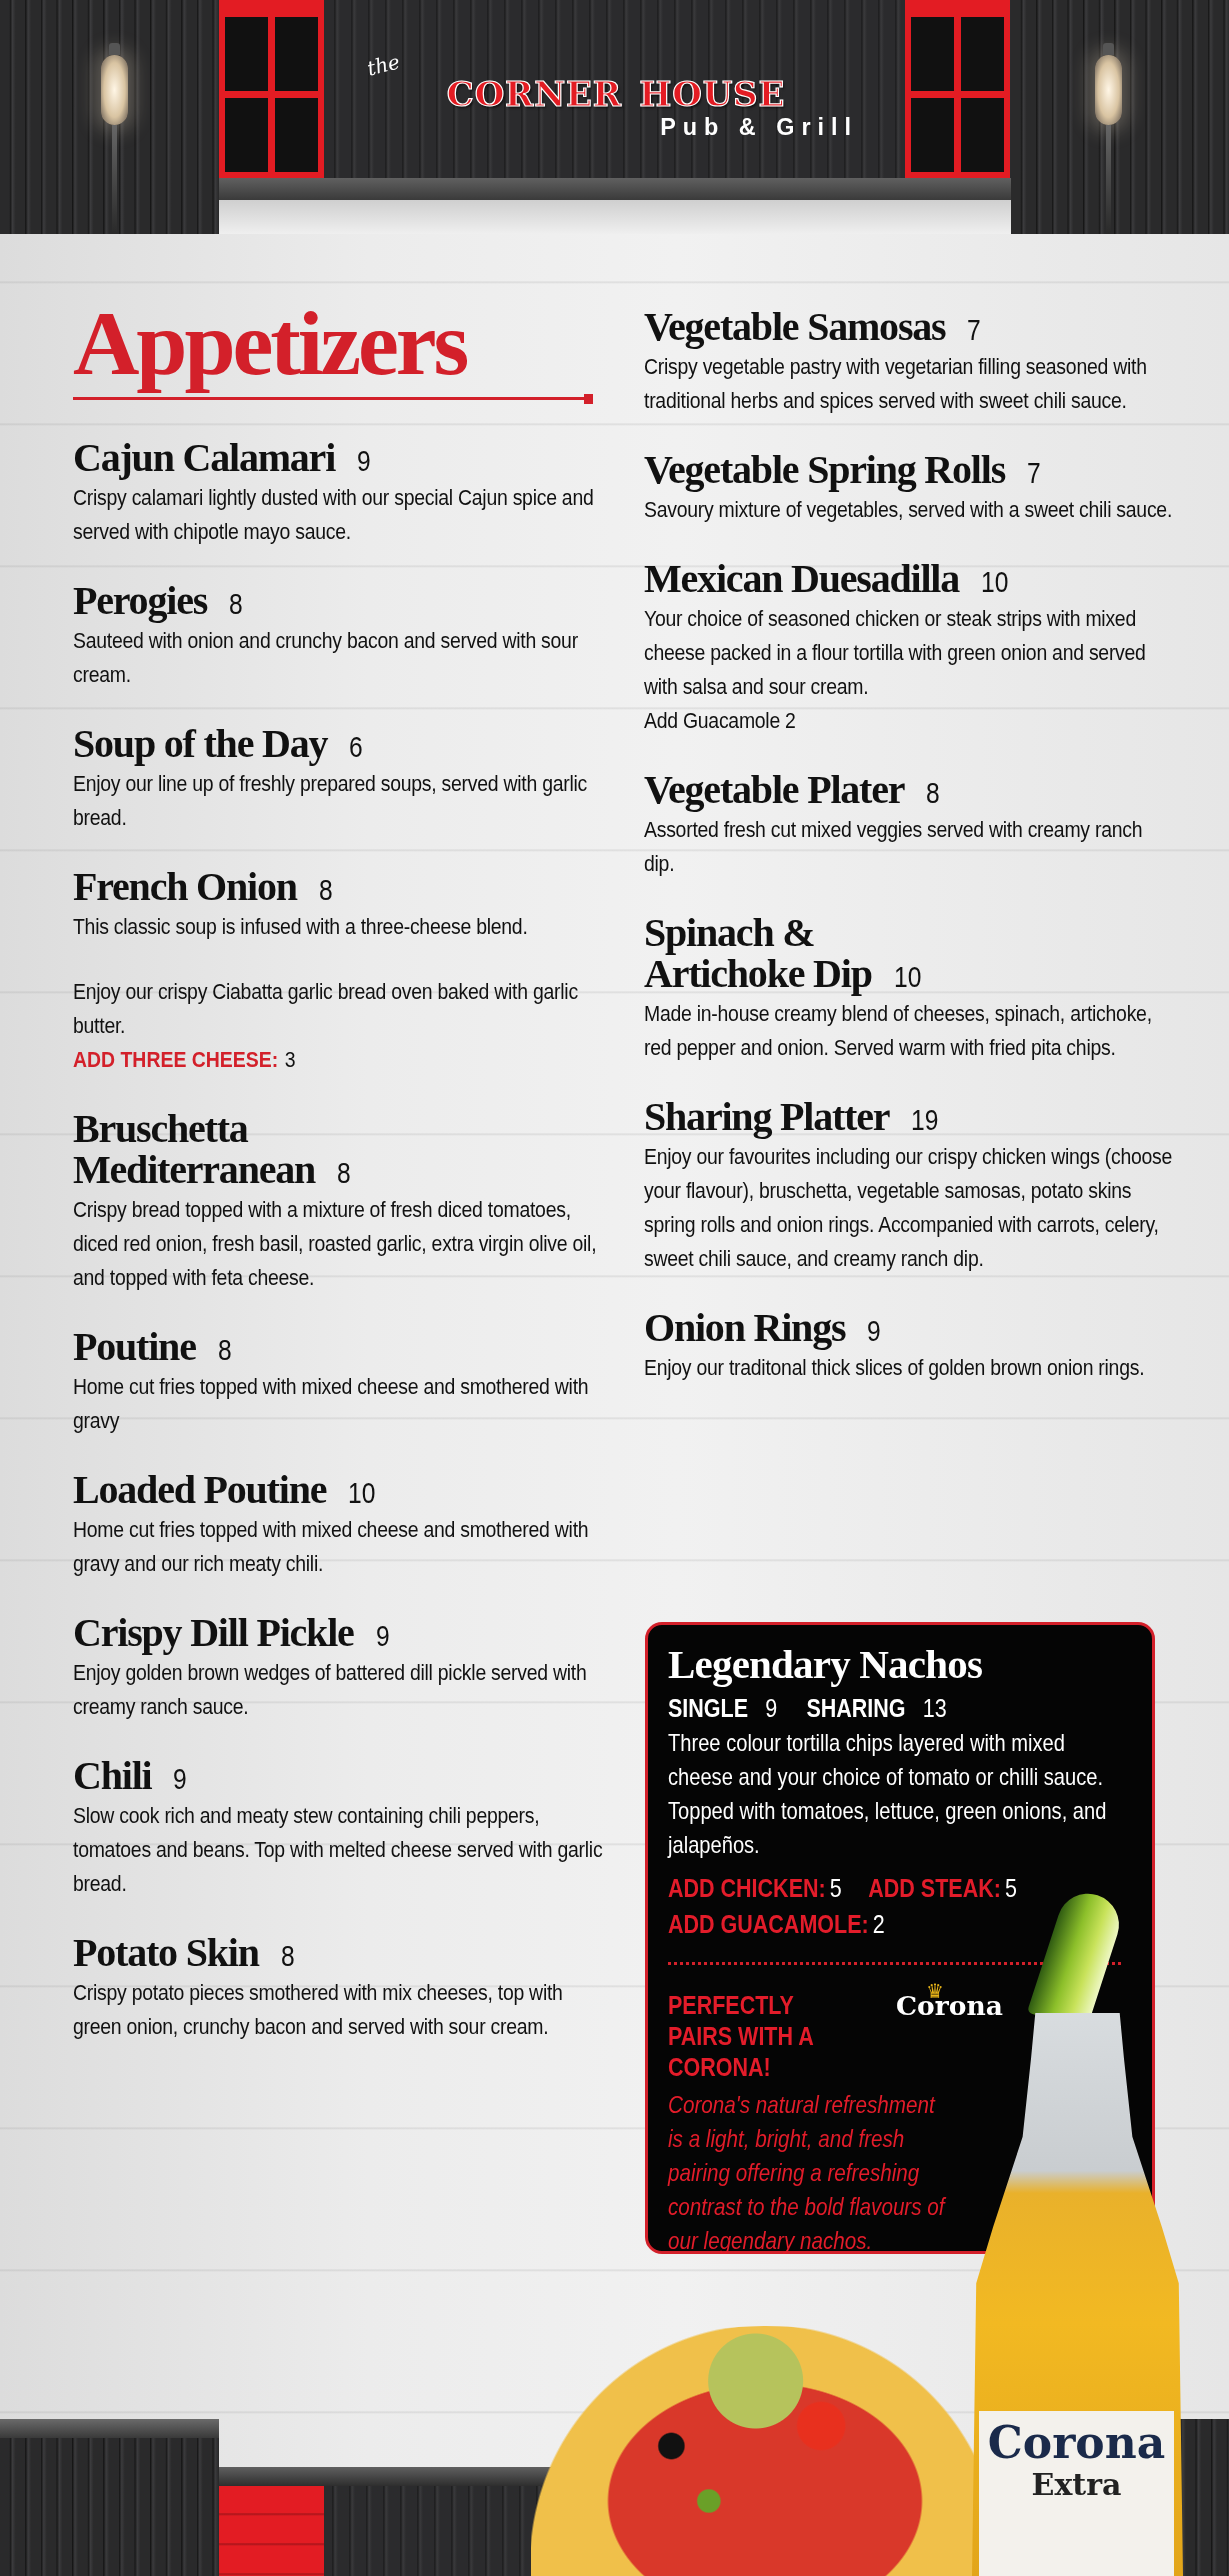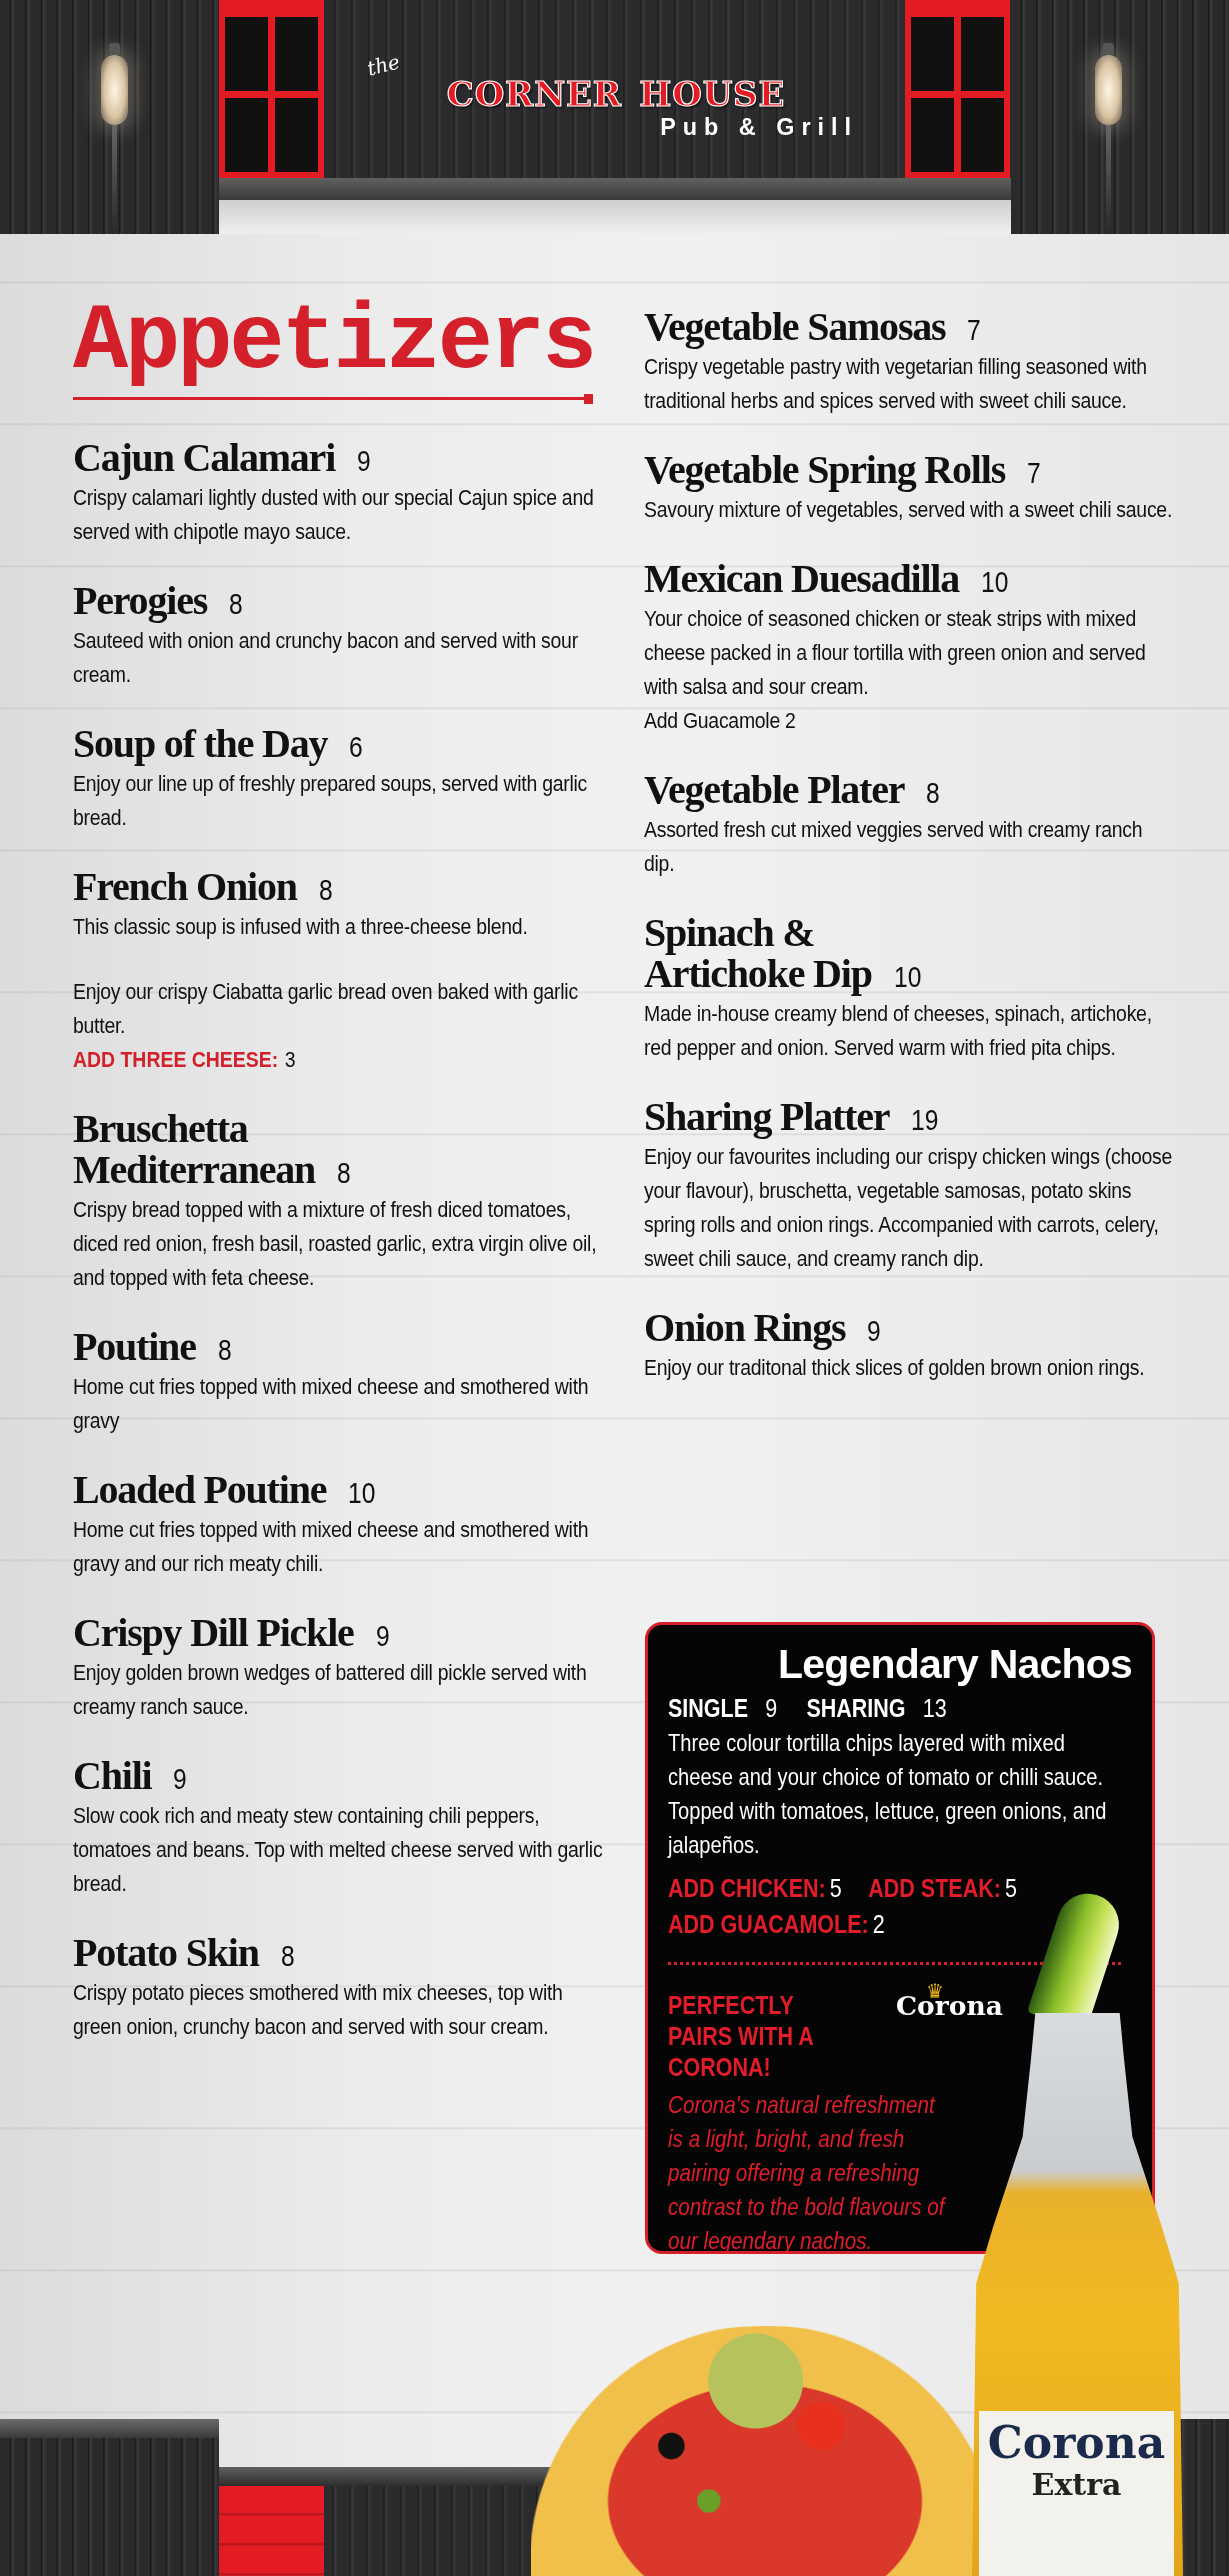--- a/index.html
+++ b/index.html
@@ -61,21 +61,21 @@
     color: #fff; font-weight: bold; font-size: 23.4px; letter-spacing: 7px;
     font-family: "Liberation Sans", sans-serif;
     text-align: right;
   }
 
   
   .col-left { position: absolute; left: 73px; top: 297px; width: 538px; }
   .col-right { position: absolute; left: 644px; top: 306px; width: 531px; }
 
   .section-title {
-    font-family: Liberation Mono, monospace; font-weight: bold; color: #d3202a;
+    font-family: Liberation Serif, serif; font-weight: bold; color: #d3202a;
     font-size: 92px; letter-spacing: -3.1px; line-height: 1; height: 94px;
   }
   .title-rule { position: relative; height: 4.7px; width: 511px; margin-top: 6.2px; background: #d3202a; height: 3.1px; }
   .title-rule::after { content: ""; position: absolute; right: -9.4px; top: -3.1px; width: 9.4px; height: 10px; background: #d3202a; }
 
   .item { margin-bottom: 31px; }
   .item-name {
     font-family: "Liberation Serif", serif; font-weight: bold; color: #111;
     font-size: 40px; line-height: 41px; letter-spacing: -1.2px;
   }
@@ -94,21 +94,21 @@
 
   .left-first { margin-top: 37px; }
 
   
   .nachos {
     position: absolute; left: 645px; top: 1622px; width: 510px; height: 632px;
     background: #050505; border: 3.9px solid #d3202a; border-radius: 17px; padding: 17px 20px;
     color: #fff;
   }
   .nachos .title {
-    font-family: Liberation Sans, sans-serif; font-weight: bold; font-size: 41px; letter-spacing: -0.8px; line-height: 45px; text-align: right;
+    font-family: Liberation Serif, serif; font-weight: bold; font-size: 41px; letter-spacing: -0.8px; line-height: 45px;
   }
   .nachos .sizes { font-size: 25px; line-height: 36px; margin-top: 3.1px; transform: scaleX(0.86); transform-origin: left; width: 116%; }
   .nachos .sizes .s-lbl { font-weight: bold; }
   .nachos .sizes .s-val { margin: 0 34px 0 20px; }
   .nachos .desc { font-size: 23.4px; line-height: 34px; transform: scaleX(0.86); transform-origin: left; width: 116%; }
   .nachos .adds { margin-top: 7.8px; font-size: 25px; line-height: 36px; transform: scaleX(0.86); transform-origin: left; width: 116%; }
   .nachos .adds .lbl { color: #e31c2a; font-weight: bold; }
   .nachos .adds .val { color: #fff; margin-right: 31px; margin-left: 4.7px; }
   .nachos .dots { margin-top: 20px; width: 453px; border-top: 3.1px dotted #d3202a; }
   .nachos .pair { margin-top: 25px; position: relative; }

